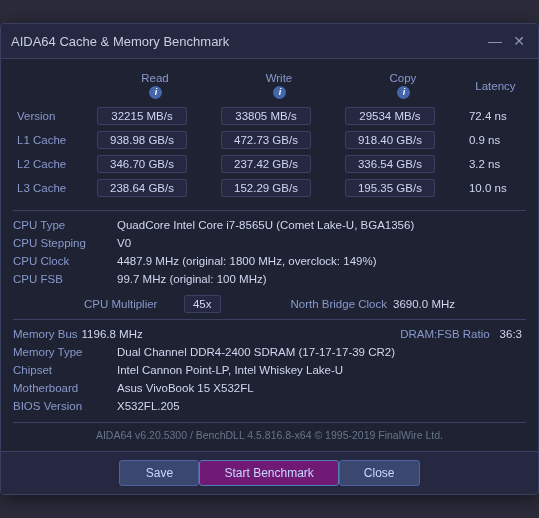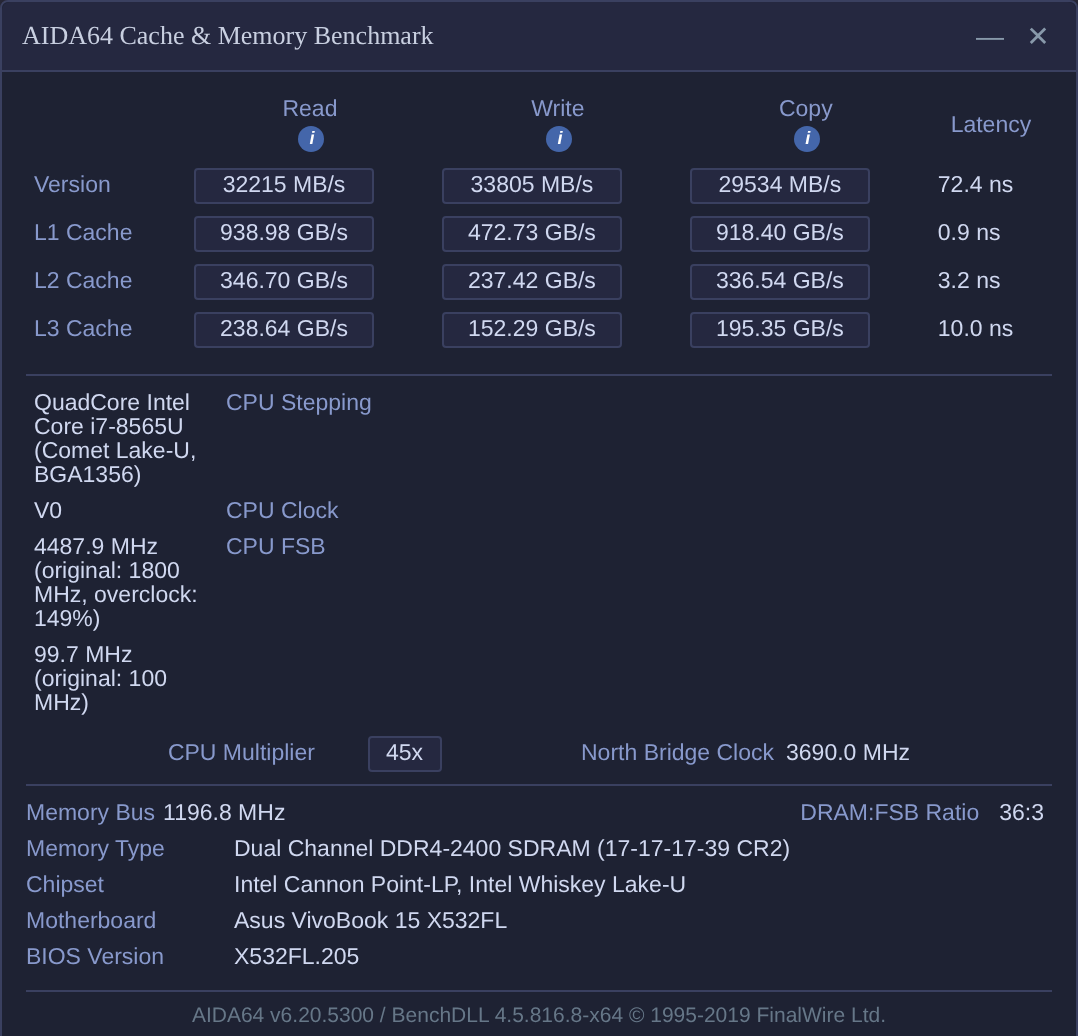--- a/index.html
+++ b/index.html
@@ -25,21 +25,20 @@
       padding: 8px 10px;
       display: flex;
       align-items: center;
       justify-content: space-between;
       border-bottom: 1px solid #3a4060;
       border-radius: 4px 4px 0 0;
     }
     .title-bar-title {
       color: #c8cfe0;
       font-size: 13px;
-      font-family: Liberation Serif, serif;
     }
     .title-bar-controls {
       display: flex;
       gap: 6px;
     }
     .title-btn {
       width: 18px;
       height: 18px;
       background: none;
       border: none;
@@ -277,20 +276,21 @@
     <td><span class="bench-val">152.29 GB/s</span></td>
     <td><span class="bench-val">195.35 GB/s</span></td>
     <td class="bench-latency">10.0 ns</td>
   </tr>
         </tbody>
     </table>
 
     <hr class="divider">
 
     <div class="info-grid">
+      <span class="info-label">CPU Type</span>
       <span class="info-value">QuadCore Intel Core i7-8565U (Comet Lake-U, BGA1356)</span>
 
       <span class="info-label">CPU Stepping</span>
       <span class="info-value">V0</span>
 
       <span class="info-label">CPU Clock</span>
       <span class="info-value">4487.9 MHz  (original: 1800 MHz, overclock: 149%)</span>
 
       <span class="info-label">CPU FSB</span>
       <span class="info-value">99.7 MHz  (original: 100 MHz)</span>

